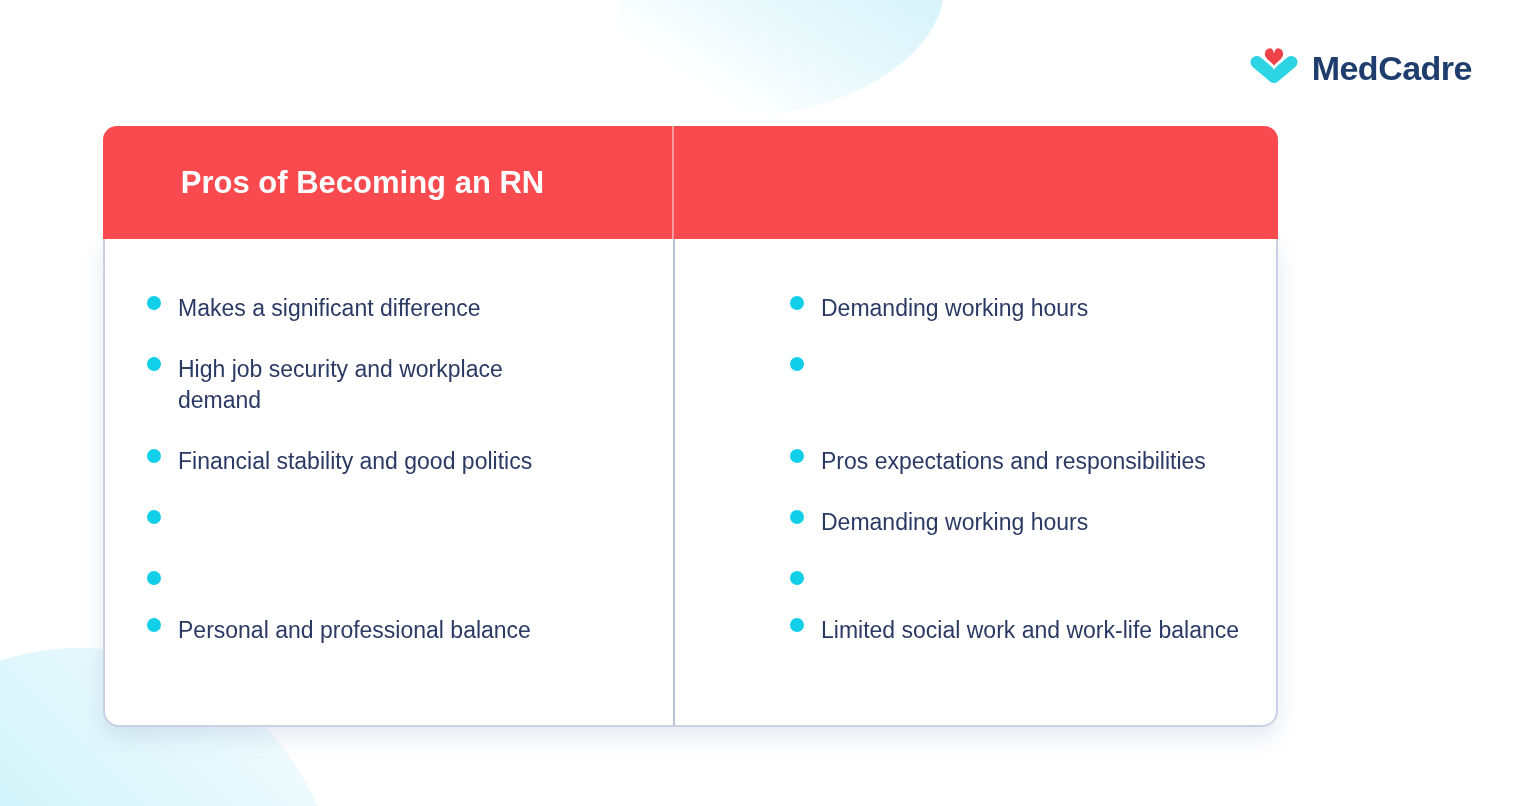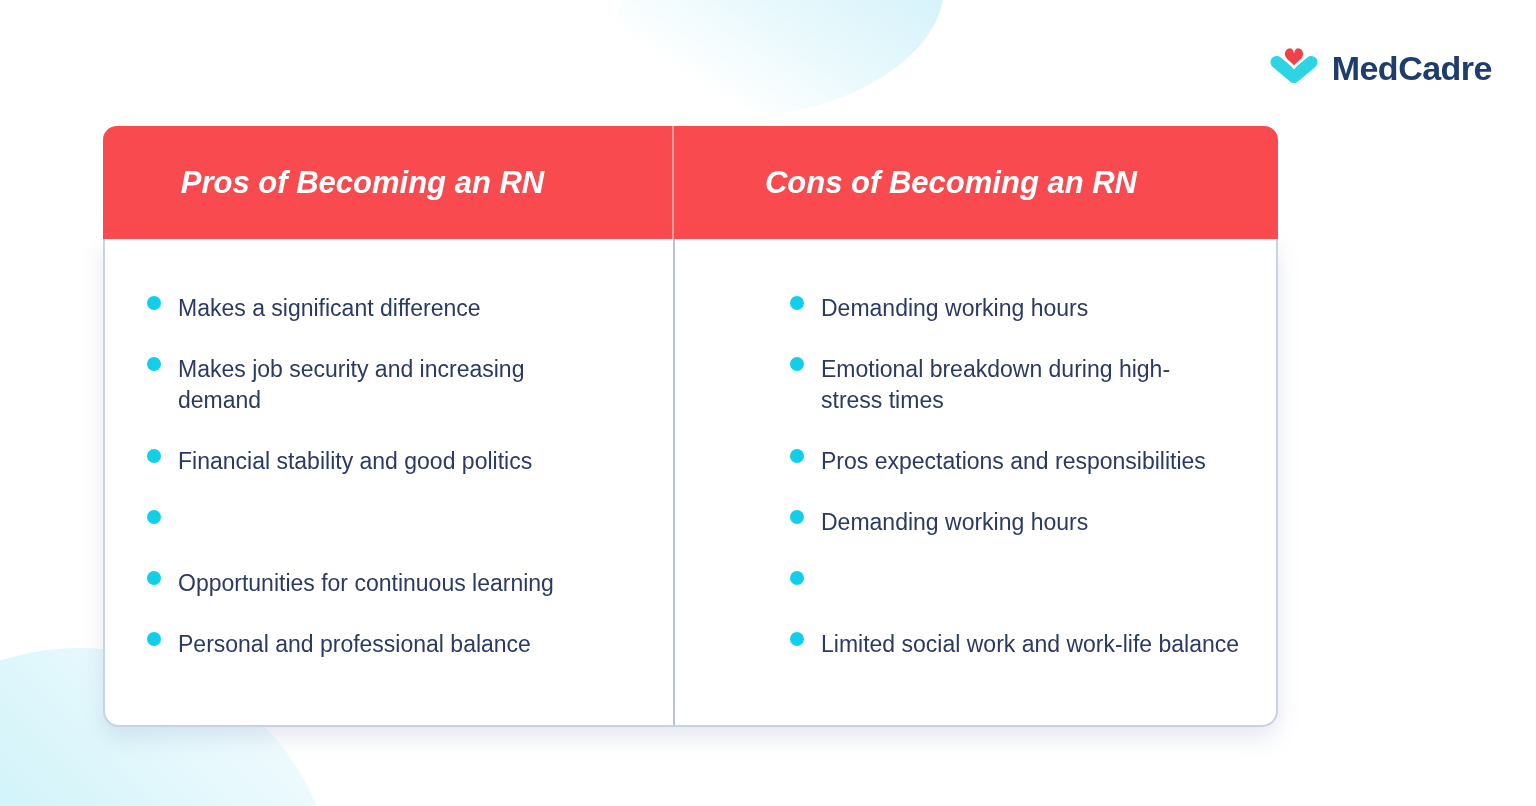--- a/index.html
+++ b/index.html
@@ -24,21 +24,21 @@
     position: absolute;
     left: -178px; top: 648px;
     width: 515px; height: 515px;
     border-radius: 50%;
     background: linear-gradient(45deg, #a6e8f3 8%, #d4f4fa 55%, #f1fbfe 88%);
   }
 
   
   .logo {
     position: absolute;
-    top: 44px; right: 44px;
+    top: 44px; right: 64px;
     display: flex;
     align-items: center;
     gap: 13px;
   }
   .logo-icon { display: block; }
   .logo-text {
     font-size: 34px;
     font-weight: 700;
     color: #1e3d6d;
     letter-spacing: -0.5px;
@@ -57,21 +57,20 @@
     border-radius: 14px 14px 0 0;
   }
   .header-cell {
     display: flex;
     align-items: center;
     justify-content: center;
     color: #ffffff;
     font-size: 31px;
     font-weight: 700;
     padding-right: 50px;
-    font-style: italic;
   }
   .header-cell.left { width: 569px; }
   .header-cell.right { flex: 1; }
   .header-divider {
     width: 2px;
     background: rgba(255,255,255,0.45);
   }
   .card-body {
     position: relative;
     height: 488px;
@@ -132,47 +131,44 @@
     <path d="M8 19 L26 34 L44 19" fill="none" stroke="#2cd4e4" stroke-width="13" stroke-linecap="round" stroke-linejoin="round"></path>
     <path d="M26 24.5 C22.3 18.8 15.2 16.8 15.2 10.6 C15.2 6.1 18.4 3.2 21.7 3.2 C23.8 3.2 25.4 4.6 26 6.2 C26.6 4.6 28.2 3.2 30.3 3.2 C33.6 3.2 36.8 6.1 36.8 10.6 C36.8 16.8 29.7 18.8 26 24.5 Z" fill="#ef4349" stroke="#ffffff" stroke-width="2.5"></path>
   </svg>
   <span class="logo-text">MedCadre</span>
 </div>
 
 <div class="card">
   <div class="card-header">
     <div class="header-cell left">Pros of Becoming an RN</div>
     <div class="header-divider"></div>
-    <div class="header-cell right">Cons of Becoming an RN</div>
   </div>
 
   <div class="card-body">
     <div class="body-divider"></div>
 
     <div class="row">
       <div class="cell left">
         <span class="bullet"></span>
         <span class="item-text">Makes a significant difference</span>
       </div>
       <div class="cell right">
         <span class="bullet"></span>
         <span class="item-text">Demanding working hours</span>
       </div>
     </div>
 
     <div class="row">
       <div class="cell left">
         <span class="bullet"></span>
-        <span class="item-text">Makes job security and increasing
+        <span class="item-text">High job security and workplace
 demand</span>
       </div>
       <div class="cell right">
         <span class="bullet"></span>
-        <span class="item-text">Emotional breakdown during high-
-stress times</span>
       </div>
     </div>
 
     <div class="row">
       <div class="cell left">
         <span class="bullet"></span>
         <span class="item-text">Financial stability and good politics</span>
       </div>
       <div class="cell right">
         <span class="bullet"></span>
@@ -186,21 +182,20 @@
       </div>
       <div class="cell right">
         <span class="bullet"></span>
         <span class="item-text">Demanding working hours</span>
       </div>
     </div>
 
     <div class="row">
       <div class="cell left">
         <span class="bullet"></span>
-        <span class="item-text">Opportunities for continuous learning</span>
       </div>
       <div class="cell right">
         <span class="bullet"></span>
       </div>
     </div>
 
     <div class="row">
       <div class="cell left">
         <span class="bullet"></span>
         <span class="item-text">Personal and professional balance</span>

